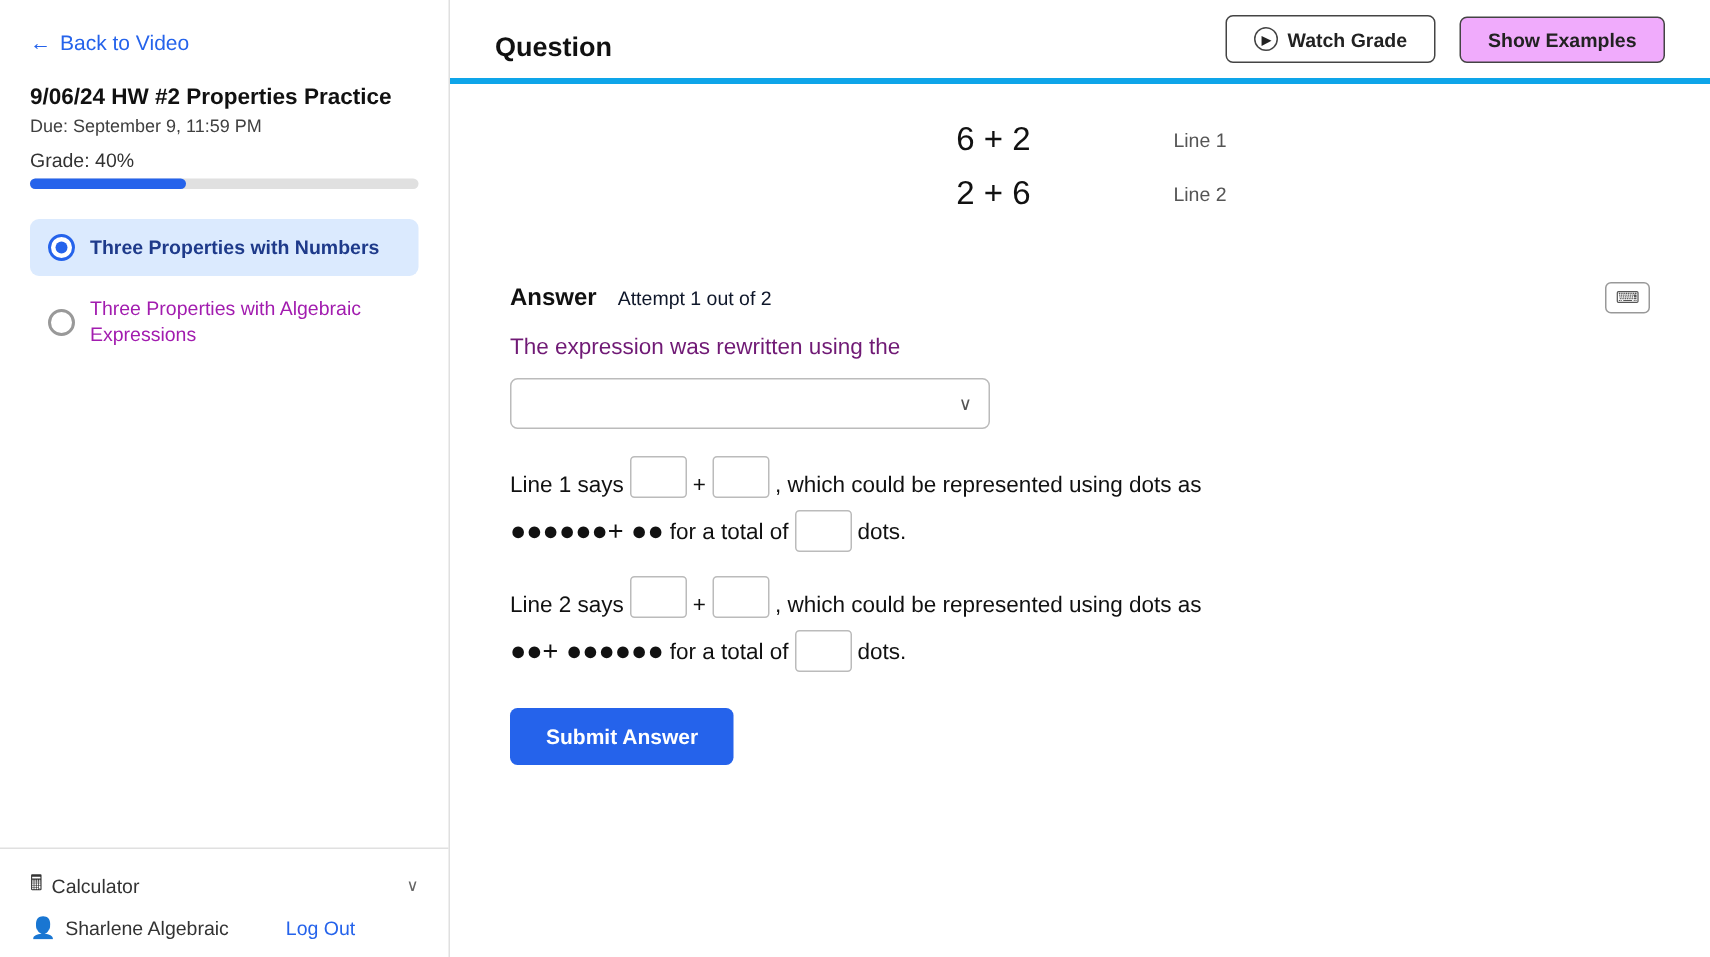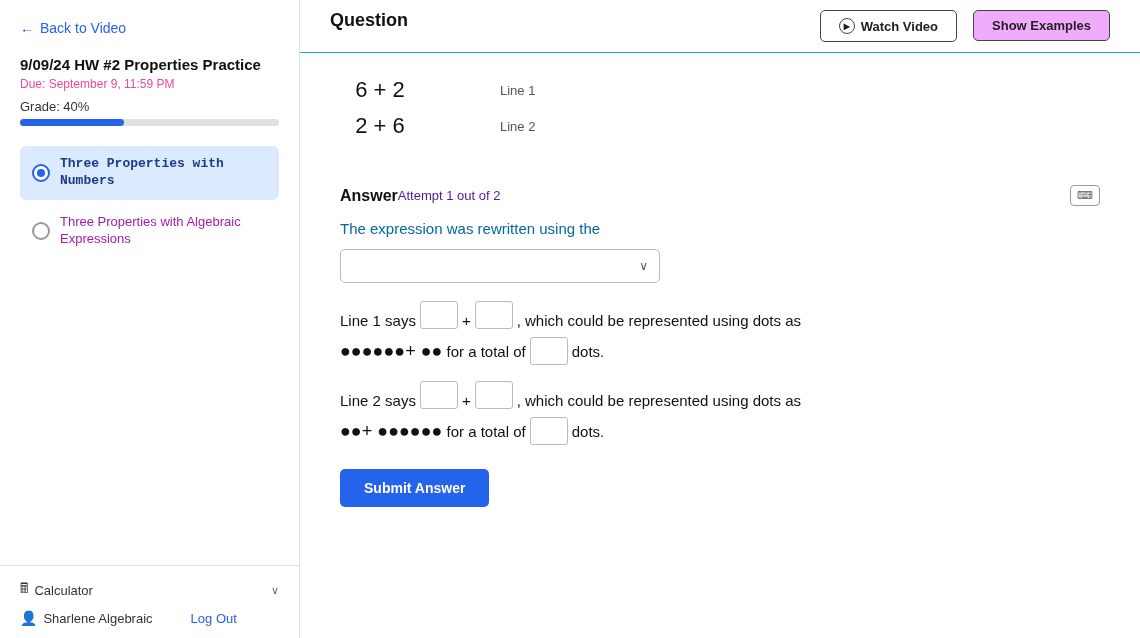--- a/index.html
+++ b/index.html
@@ -39,21 +39,21 @@
 
     .hw-title {
       font-size: 15px;
       font-weight: 700;
       color: #111;
       margin-bottom: 4px;
     }
 
     .hw-due {
       font-size: 12px;
-      color: #ec4899;
+      color: #404040;
       margin-bottom: 8px;
     }
 
     .grade-label {
       font-size: 13px;
       color: #333;
       margin-bottom: 5px;
     }
 
     .grade-bar-bg {
@@ -76,21 +76,20 @@
       align-items: center;
       gap: 10px;
       padding: 10px 12px;
       border-radius: 6px;
       cursor: pointer;
       margin-bottom: 4px;
     }
 
     .nav-item.active {
       background: #dbeafe;
-      font-family: Liberation Mono, monospace;
     }
 
     .nav-icon {
       width: 18px;
       height: 18px;
       border-radius: 50%;
       border: 2px solid #2563eb;
       display: flex;
       align-items: center;
       justify-content: center;
@@ -180,23 +179,23 @@
       flex: 1;
       background: #fff;
       display: flex;
       flex-direction: column;
       height: 638px;
       overflow: hidden;
     }
 
     .header {
       display: flex;
-      align-items: flex-start;
+      align-items: flex-end;
       padding: 10px 30px;
-      border-bottom: 1px solid #0ea5e9;
+      border-bottom: 4px solid #0ea5e9;
       gap: 16px;
     }
 
     .header-title {
       font-size: 18px;
       font-weight: 700;
       color: #111;
       flex: 1;
     }
 
@@ -244,21 +243,21 @@
 
     .question-text {
       font-size: 16px;
       color: #111;
       margin-bottom: 28px;
     }
 
     .equations {
       display: flex;
       flex-direction: column;
-      align-items: flex-start;
+      align-items: center;
       margin-bottom: 28px;
     }
 
     .eq-row {
       display: flex;
       align-items: center;
       gap: 80px;
       margin-bottom: 10px;
     }
 
@@ -274,47 +273,48 @@
       color: #555;
     }
 
     .answer-section {
       margin-bottom: 18px;
     }
 
     .answer-header {
       display: flex;
       align-items: center;
+      gap: 14px;
       margin-bottom: 14px;
       margin-top: 36px;
     }
 
     .answer-label {
       font-size: 16px;
       font-weight: 700;
       color: #111;
     }
 
     .attempt-text {
       font-size: 13px;
-      color: #4c1d95;
+      color: #0f172a;
     }
 
     .icon-box {
       margin-left: auto;
       border: 1.5px solid #999;
       border-radius: 4px;
       padding: 3px 6px;
       font-size: 11px;
       color: #555;
     }
 
     .rewritten-text {
       font-size: 15px;
-      color: #0369a1;
+      color: #701a75;
       margin-bottom: 12px;
     }
 
     .dropdown-row {
       margin-bottom: 18px;
     }
 
     .dropdown-select {
       border: 1.5px solid #bbb;
       border-radius: 5px;
@@ -408,21 +408,21 @@
 <body>
 
 <div class="sidebar">
   <div class="sidebar-top">
 
     <a class="back-link">
       <span class="back-arrow">←</span>
       <span>Back to Video</span>
     </a>
 
-    <div class="hw-title">9/09/24 HW #2 Properties Practice</div>
+    <div class="hw-title">9/06/24 HW #2 Properties Practice</div>
     <div class="hw-due">Due: September 9, 11:59 PM</div>
     <div class="grade-label">Grade: 40%</div>
     <div class="grade-bar-bg">
       <div class="grade-bar-fill"></div>
     </div>
 
     <div class="nav-item active">
       <div class="nav-icon active-icon">
         <div class="nav-icon-inner"></div>
       </div>
@@ -451,21 +451,21 @@
     </div>
   </div>
 </div>
 
 <div class="main">
 
   <div class="header">
     <span class="header-title">Question</span>
     <button class="btn-watch">
       <span class="play-icon">▶</span>
-      <span>Watch Video</span>
+      <span>Watch Grade</span>
     </button>
     <button class="btn-examples">
       <span>Show Examples</span>
     </button>
   </div>
 
   <div class="content">
 
 
     <div class="equations">

